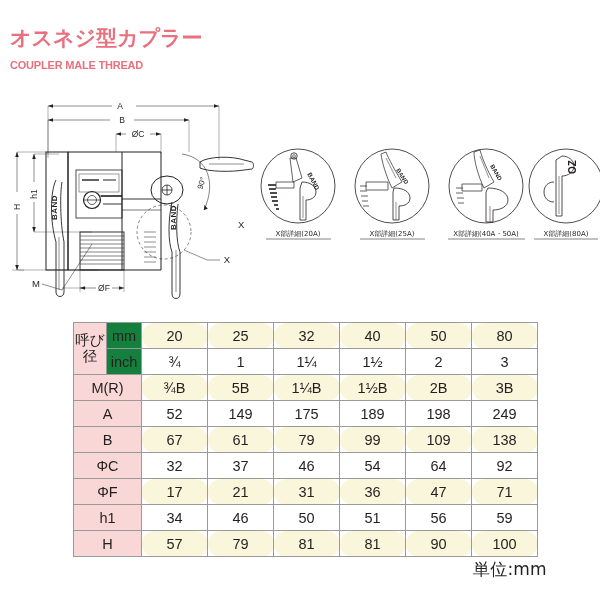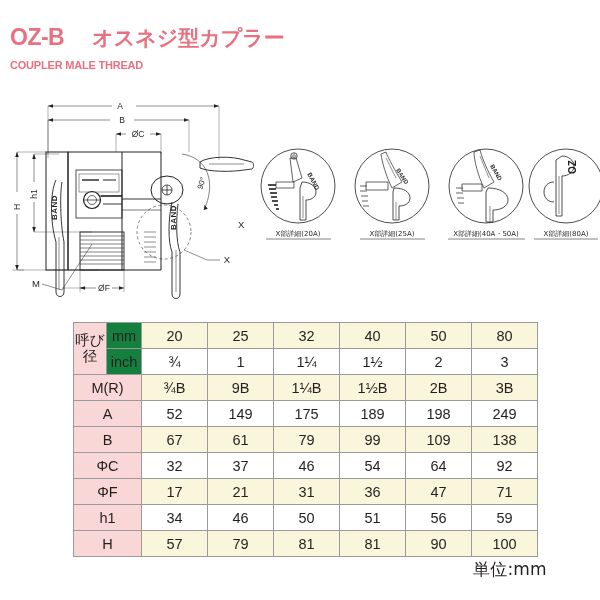--- a/index.html
+++ b/index.html
@@ -108,41 +108,40 @@
     font-size: 13px;
     line-height: 1.08;
     letter-spacing: 0px;
     width: 32px;
   }
   td.unit-cell {
     background: #15803d;
     font-size: 11px;
     width: 34px;
   }
-  td.val-cream { background: #faf6dc; }
+  td.val-cream { background: #faf6dc; border-radius: 13px; }
   td.val-white { background: #ffffff; }
   td.datacol { width: 65px; }
 
   #unit-note {
     position: absolute;
     left: 473px;
     top: 550px;
     font-family: "DejaVu Sans", sans-serif;
     font-size: 17px;
     color: #231f20;
     letter-spacing: 0.2px;
     margin-top: 8px;
   }
 </style>
 </head>
 <body>
 
 <div id="header">
   <div id="title-row">
-    <span id="model-code">OZ-B</span>
     <span id="title-jp">オスネジ型カプラー</span>
   </div>
   <div id="title-en">COUPLER MALE THREAD</div>
 </div>
 
 <div id="drawing-area">
 
   <svg id="main-drawing-svg" width="250" height="215" viewBox="0 0 250 215">
     <g stroke="#231f20" fill="none" stroke-width="0.6">
 
@@ -370,21 +369,21 @@
         <td class="datacol val-white">1</td>
         <td class="datacol val-white">1¼</td>
         <td class="datacol val-white">1½</td>
         <td class="datacol val-white">2</td>
         <td class="datacol val-white">3</td>
       </tr>
 
       <tr>
         <td class="rowhead" colspan="2">M(R)</td>
         <td class="val-cream">¾B</td>
-        <td class="val-cream">9B</td>
+        <td class="val-cream">5B</td>
         <td class="val-cream">1¼B</td>
         <td class="val-cream">1½B</td>
         <td class="val-cream">2B</td>
         <td class="val-cream">3B</td>
       </tr>
 
       <tr>
         <td class="rowhead" colspan="2">A</td>
         <td class="val-white">52</td>
         <td class="val-white">149</td>

